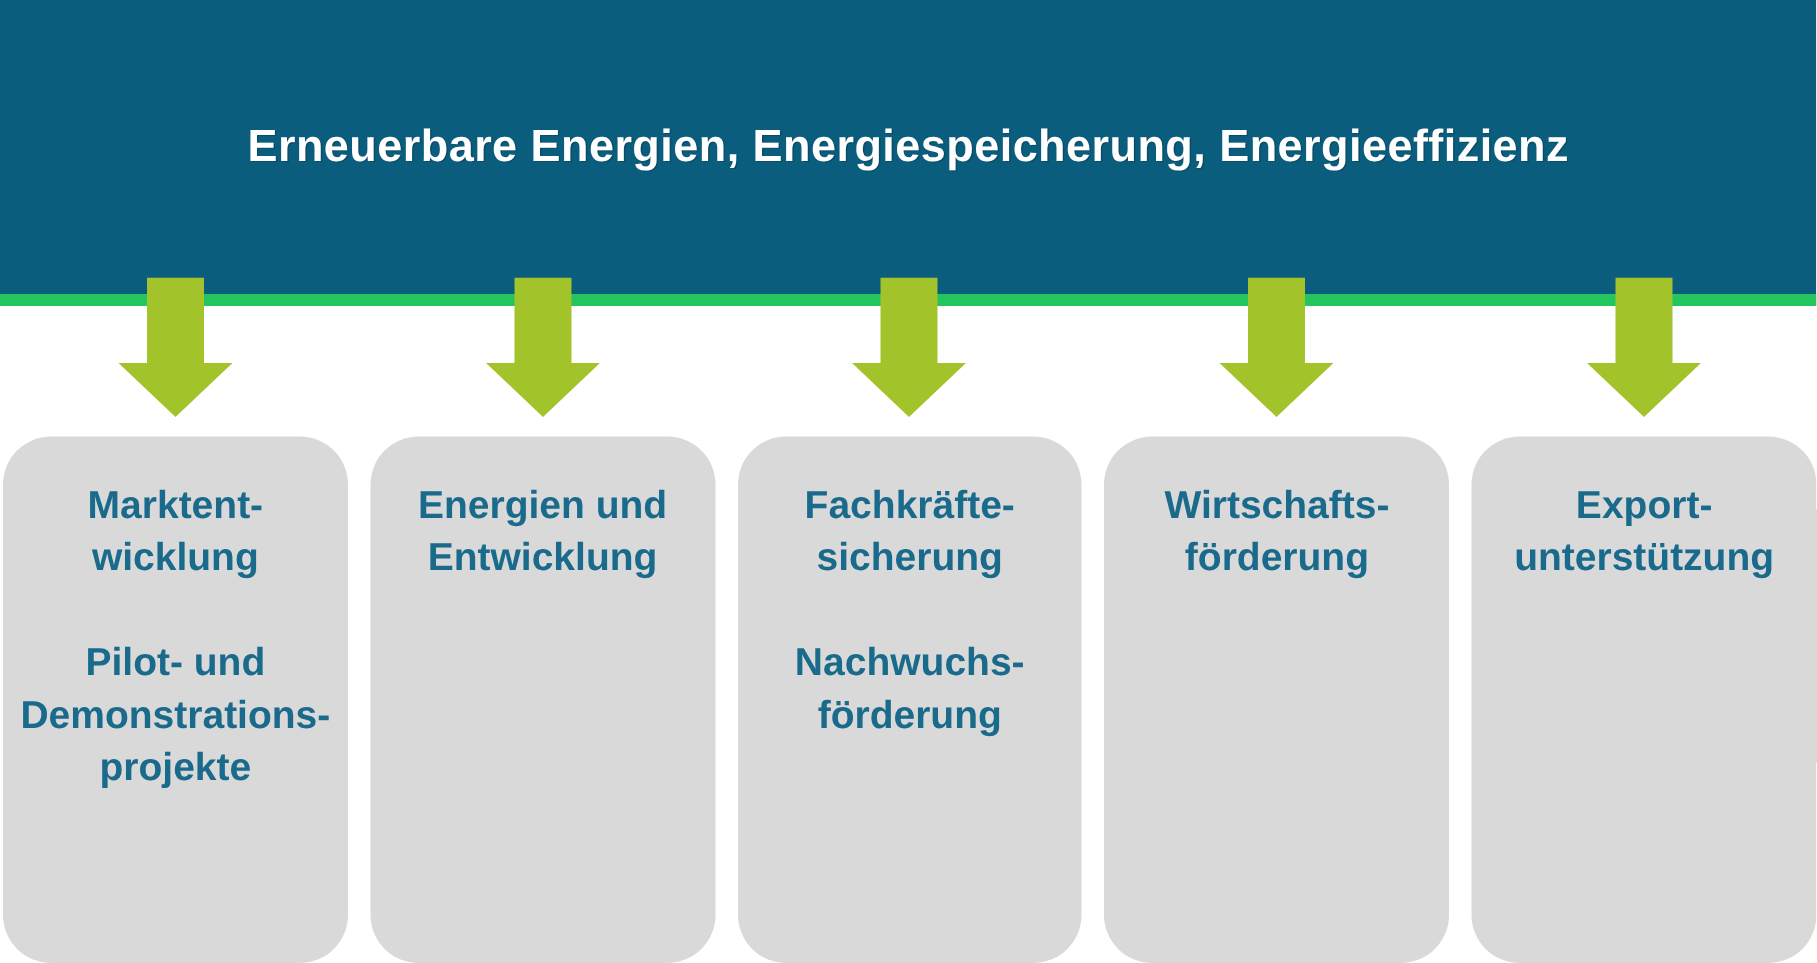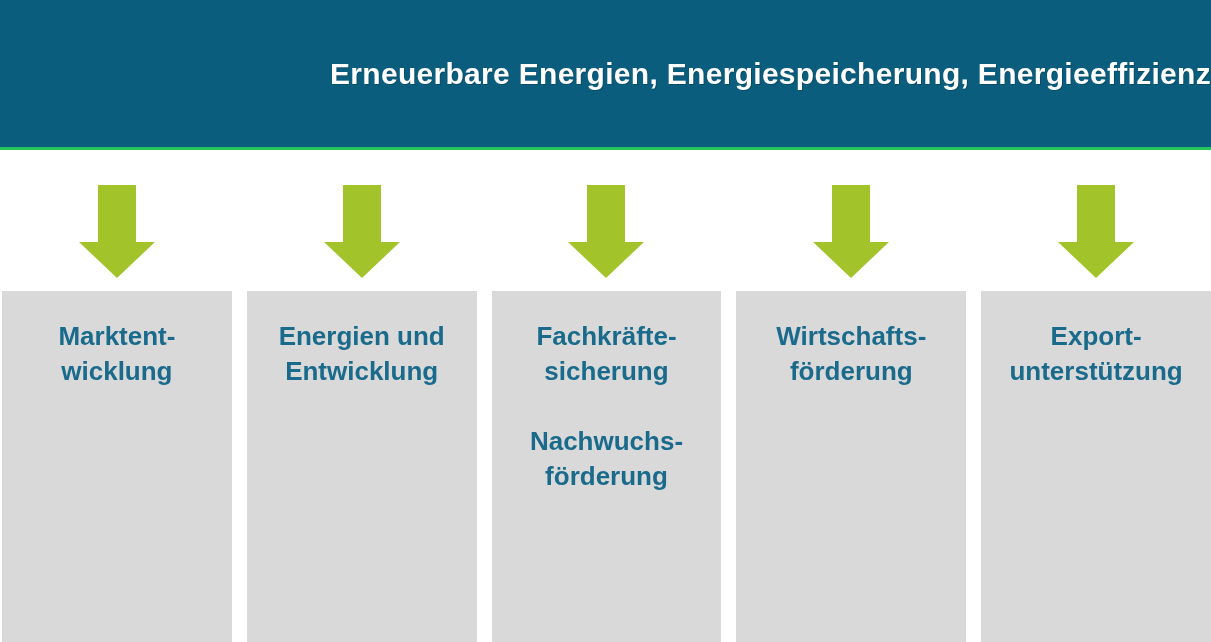--- a/index.html
+++ b/index.html
@@ -13,28 +13,28 @@
     height: 642px;
     background: #ffffff;
     font-family: "Liberation Sans", sans-serif;
     overflow: hidden;
   }
   
   .banner {
     position: absolute;
     top: 0; left: 0;
     width: 100%;
-    height: 150px;
+    height: 204px;
     background: #0b5d7d;
-    border-bottom: 3px solid #22c55e;
+    border-bottom: 8px solid #22c55e;
     box-sizing: border-box;
     display: flex;
     flex-direction: column;
     justify-content: center;
-    align-items: flex-end;
+    align-items: center;
   }
   .banner-line {
     color: #ffffff;
     font-size: 30px;
     font-weight: bold;
     line-height: 52px;
     text-align: center;
     letter-spacing: 0.3px;
     text-shadow: 1px 1px 0 rgba(0,0,0,0.18);
   }
@@ -72,20 +72,21 @@
   .box {
     flex: 1 1 0;
     background: #d9d9d9;
     box-sizing: border-box;
     padding: 28px 6px 0 6px;
     display: flex;
     flex-direction: column;
     align-items: center;
     row-gap: 35px;
     margin: 0;
+    border-radius: 32px;
   }
   .box-item {
     margin: 0;
     color: #1a6a8c;
     font-size: 26px;
     font-weight: bold;
     line-height: 35px;
     text-align: center;
     white-space: pre-line;
   }
@@ -125,20 +126,23 @@
         <polygon points="19,0 57,0 57,57 76,57 38,93 0,57 19,57" fill="#a3c32b"></polygon>
       </svg>
     </div>
   </div>
 
   <div class="boxes-row">
 
     <section class="box">
       <p class="box-item">Marktent-
 wicklung</p>
+      <p class="box-item">Pilot- und
+Demonstrations-
+projekte</p>
     </section>
 
     <section class="box">
       <p class="box-item">Energien und
 Entwicklung</p>
     </section>
 
     <section class="box">
       <p class="box-item">Fachkräfte-
 sicherung</p>

